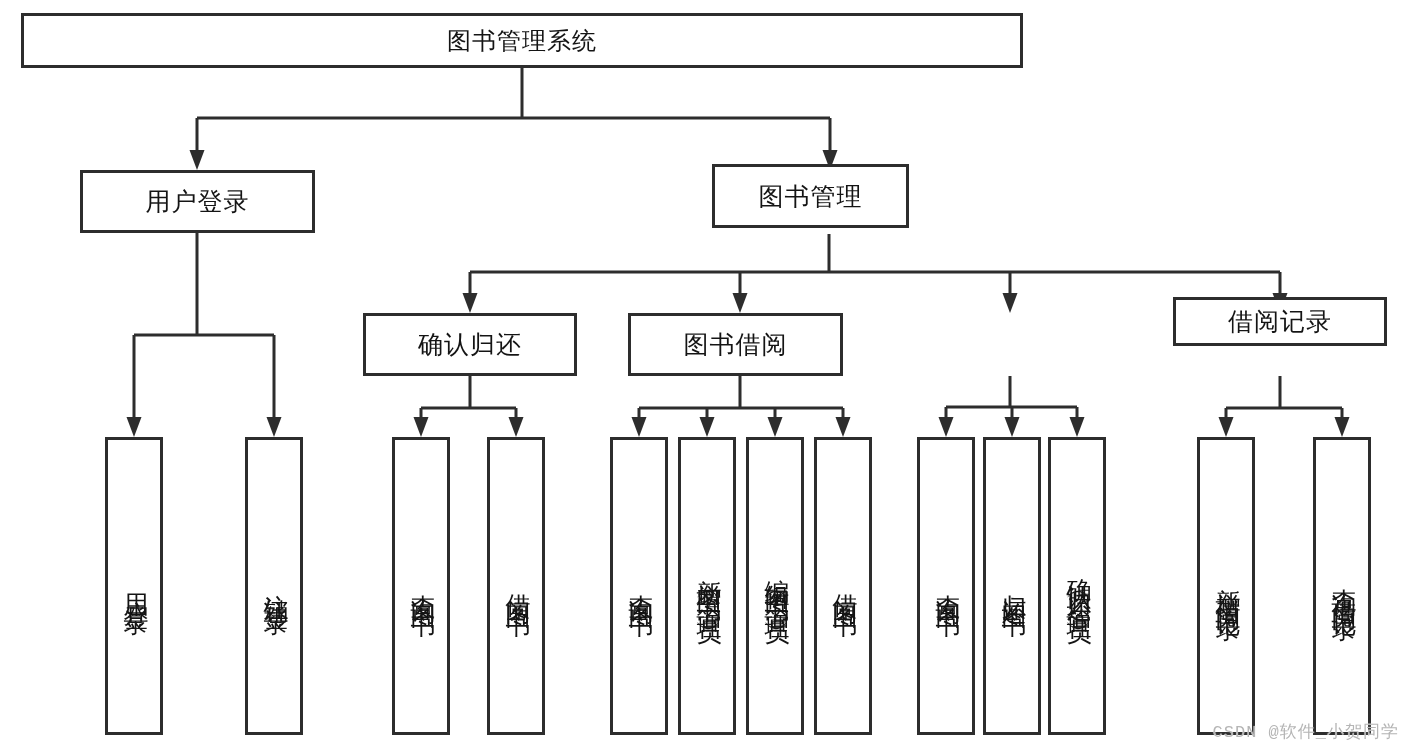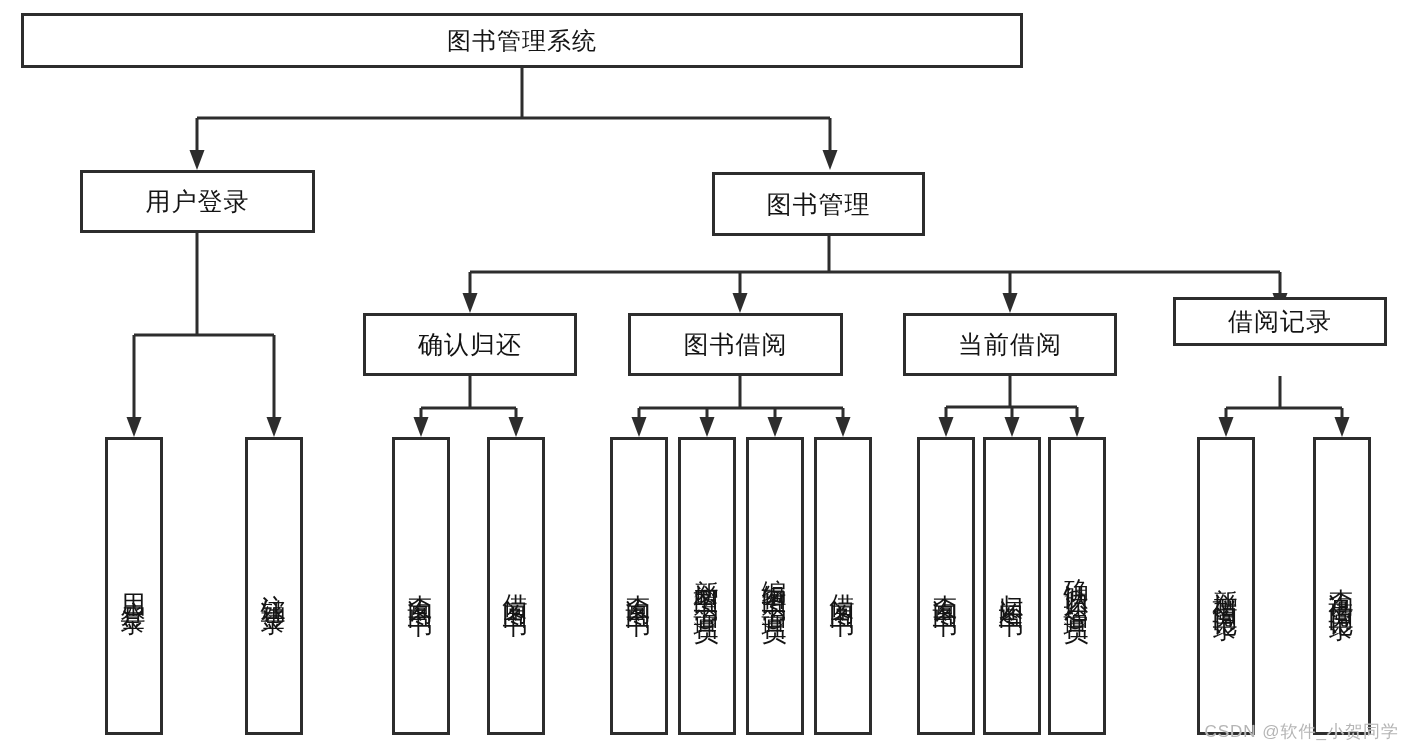--- a/index.html
+++ b/index.html
@@ -1,21 +1,21 @@
 <!DOCTYPE html>
 <html><head>
 <meta charset="utf-8">
 <style>
   html, body { margin: 0; padding: 0; background: #ffffff; }
   .canvas {
     position: relative;
     width: 1405px;
     height: 747px;
     background: #ffffff;
-    font-family: Liberation Sans, sans-serif;
+    font-family: Liberation Mono, monospace;
     overflow: hidden;
   }
   .wires {
     position: absolute;
     left: 0; top: 0;
     width: 1405px; height: 747px;
     pointer-events: none;
   }
   .node {
     position: absolute;
@@ -33,21 +33,21 @@
   .leaf {
     writing-mode: vertical-rl;
     text-orientation: mixed;
     font-size: 25px;
     letter-spacing: 6px;
     white-space: normal;
   }
   
   .n-root  { left: 21px;   top: 13px;  width: 1002px; height: 55px; }
   .n-b0    { left: 80px;   top: 170px; width: 235px;  height: 63px; }
-  .n-b1    { left: 712px;  top: 172px; width: 213px;  height: 64px; text-align: right; }
+  .n-b1    { left: 712px;  top: 164px; width: 197px;  height: 64px; text-align: right; }
   .n-g0    { left: 363px;  top: 313px; width: 214px;  height: 63px; }
   .n-g1    { left: 628px;  top: 313px; width: 215px;  height: 63px; }
   .n-g2    { left: 903px;  top: 313px; width: 214px;  height: 63px; }
   .n-g3    { left: 1173px; top: 297px; width: 214px;  height: 49px; }
   .lf      { top: 437px; width: 58px; height: 298px; }
   .n-l00 { left: 105px; }  .n-l01 { left: 245px; }
   .n-l10 { left: 392px; }  .n-l11 { left: 487px; }
   .n-l20 { left: 610px; }  .n-l21 { left: 678px; }
   .n-l22 { left: 746px; }  .n-l23 { left: 814px; }
   .n-l30 { left: 917px; }  .n-l31 { left: 983px; }
@@ -108,21 +108,20 @@
     </g>
   </svg>
 
   <div class="node root-box n-root">图书管理系统</div>
 
   <div class="node hbox n-b0">用户登录</div>
   <div class="node hbox n-b1">图书管理</div>
 
   <div class="node hbox n-g0">确认归还</div>
   <div class="node hbox n-g1">图书借阅</div>
-  <div class="node hbox n-g2">当前借阅</div>
   <div class="node hbox n-g3">借阅记录</div>
 
   <div class="node leaf lf n-l00">用户登录</div>
   <div class="node leaf lf n-l01">注销登录</div>
 
   <div class="node leaf lf n-l10">查询图书</div>
   <div class="node leaf lf n-l11">借阅图书</div>
 
   <div class="node leaf lf n-l20">查询图书</div>
   <div class="node leaf lf n-l21">新增图书（管理员）</div>

